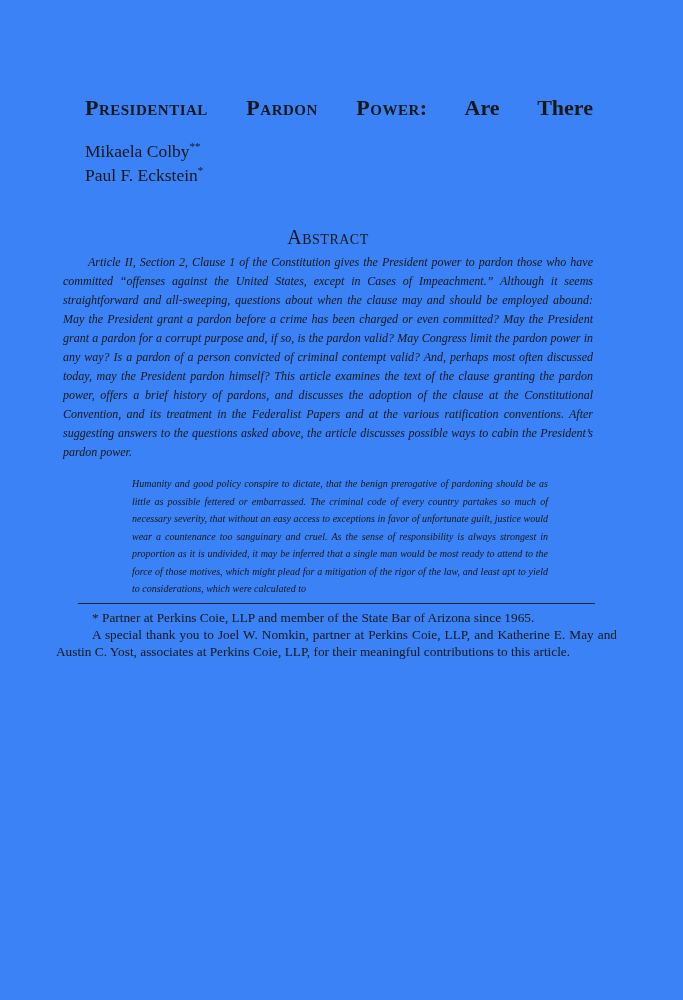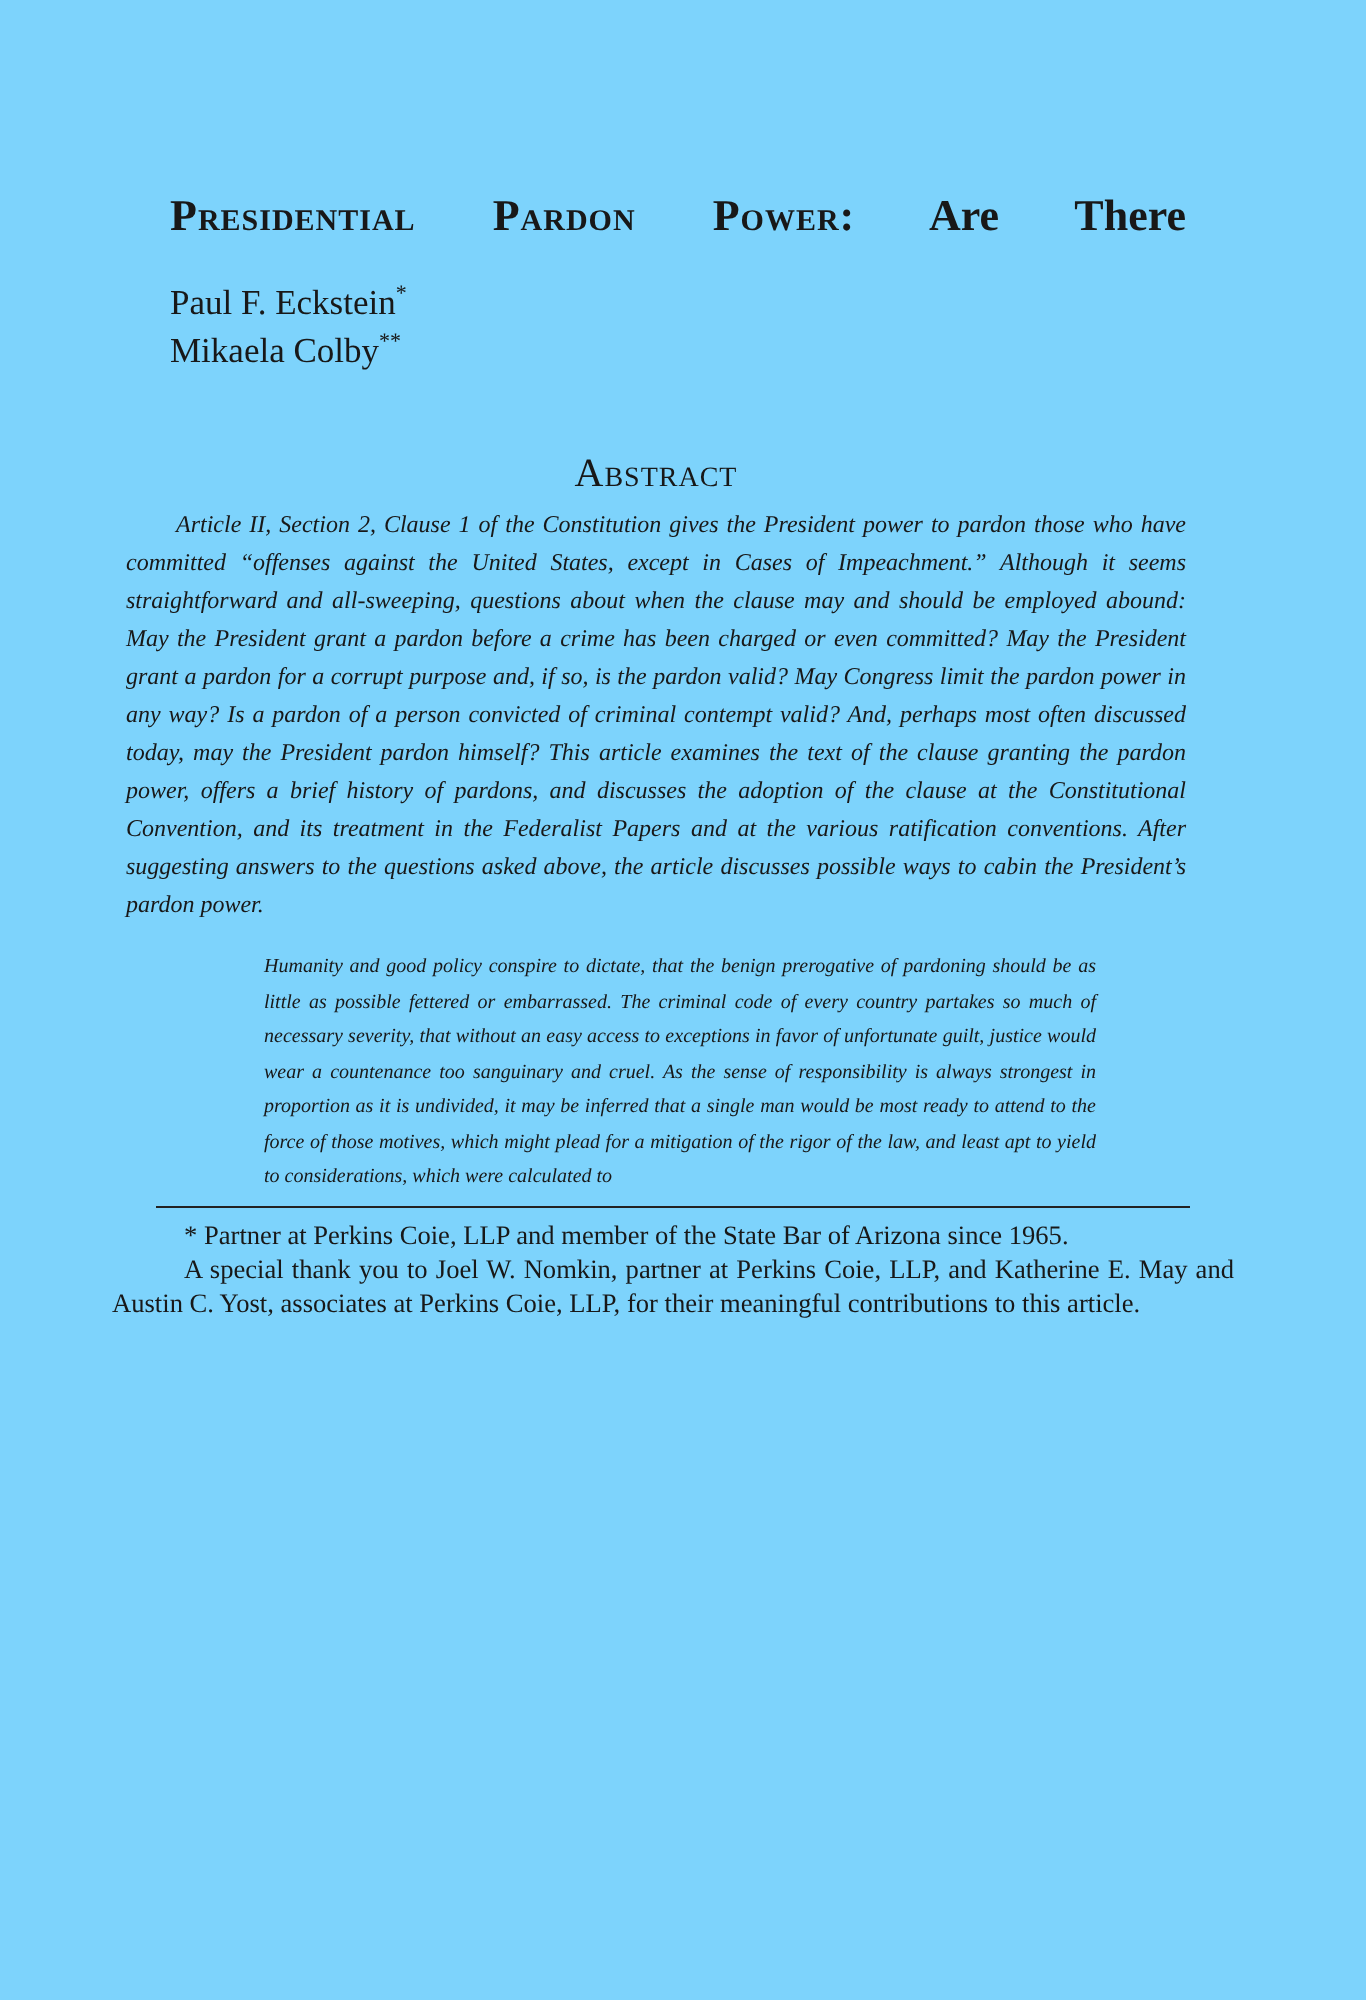--- a/index.html
+++ b/index.html
@@ -4,21 +4,21 @@
 <style>
   html, body {
     margin: 0;
     padding: 0;
     background: #ffffff;
   }
   .page {
     position: relative;
     width: 683px;
     height: 1000px;
-    background: #7dd3fc;
+    background: #3b82f6;
     color: #181818;
     font-family: "Liberation Serif", "DejaVu Serif", serif;
     overflow: hidden;
   }
   .sc { font-variant: small-caps; }
 
   .title {
     margin: 0 0 0 85px;
     padding-top: 93px;
     width: 508px;
@@ -95,22 +95,22 @@
 </head>
 <body>
 
 <div class="page">
 
   <h1 class="title">
     <span class="t-line1"><span class="sc">Presidential Pardon Power:</span> <span>Are There</span></span>
   </h1>
 
   <div class="authors">
+    <div><span>Mikaela Colby</span><sup>**</sup></div>
     <div><span>Paul F. Eckstein</span><sup>*</sup></div>
-    <div><span>Mikaela Colby</span><sup>**</sup></div>
   </div>
 
   <div class="abs-heading"><span class="sc">Abstract</span></div>
 
   <p class="abs-text">Article II, Section 2, Clause 1 of the Constitution gives the President power to pardon those who have committed “offenses against the United States, except in Cases of Impeachment.” Although it seems straightforward and all-sweeping, questions about when the clause may and should be employed abound: May the President grant a pardon before a crime has been charged or even committed? May the President grant a pardon for a corrupt purpose and, if so, is the pardon valid? May Congress limit the pardon power in any way? Is a pardon of a person convicted of criminal contempt valid? And, perhaps most often discussed today, may the President pardon himself? This article examines the text of the clause granting the pardon power, offers a brief history of pardons, and discusses the adoption of the clause at the Constitutional Convention, and its treatment in the Federalist Papers and at the various ratification conventions. After suggesting answers to the questions asked above, the article discusses possible ways to cabin the President’s pardon power.</p>
 
   <blockquote class="quote">Humanity and good policy conspire to dictate, that the benign prerogative of pardoning should be as little as possible fettered or embarrassed. The criminal code of every country partakes so much of necessary severity, that without an easy access to exceptions in favor of unfortunate guilt, justice would wear a countenance too sanguinary and cruel. As the sense of responsibility is always strongest in proportion as it is undivided, it may be inferred that a single man would be most ready to attend to the force of those motives, which might plead for a mitigation of the rigor of the law, and least apt to yield to considerations, which were calculated to</blockquote>
 
   <div class="fn-rule"></div>
 

